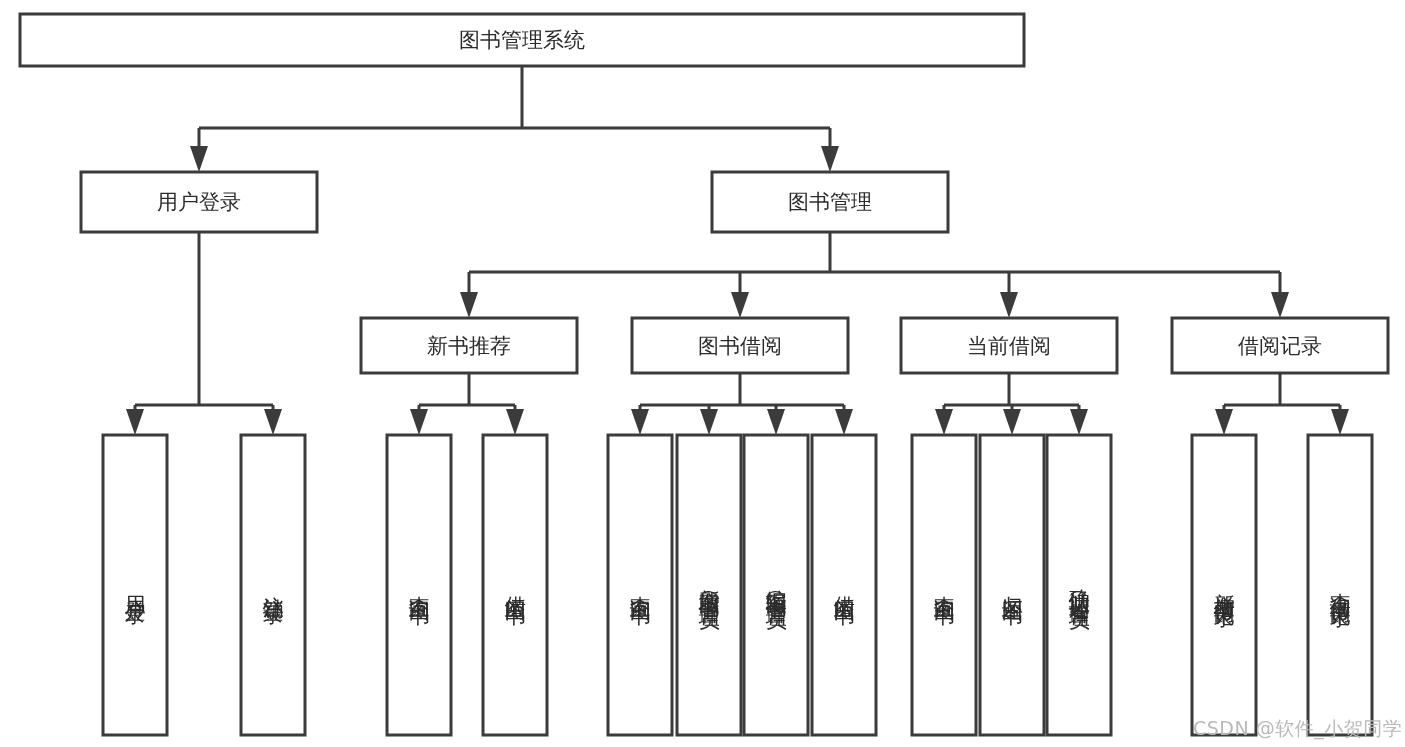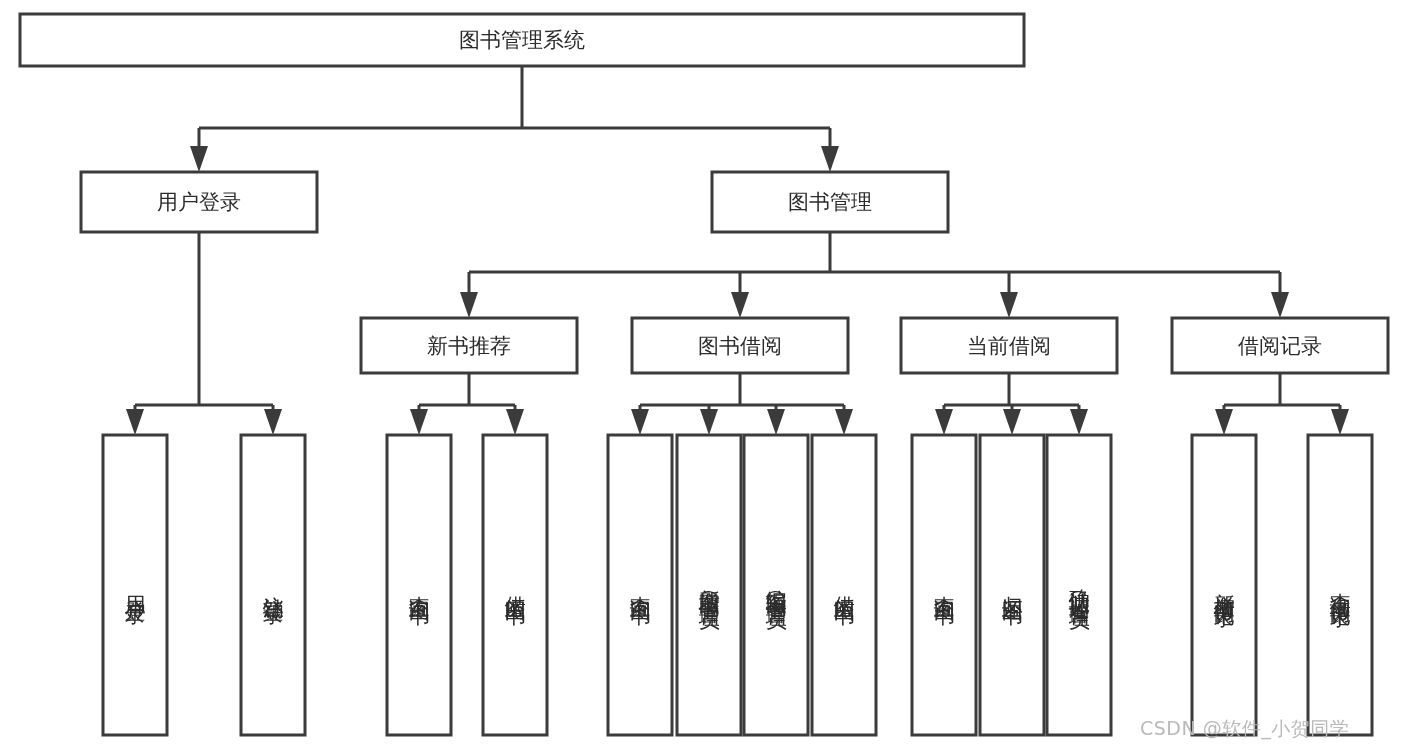--- a/index.html
+++ b/index.html
@@ -170,14 +170,14 @@
       <div class="leaf-label-wrap" style="left: 608px; top: 435px; width: 64px; height: 300px;">查询图书</div>
       <div class="leaf-label-wrap" style="left: 677px; top: 435px; width: 64px; height: 300px;">新增图书（管理员）</div>
       <div class="leaf-label-wrap" style="left: 744px; top: 435px; width: 64px; height: 300px;">编辑图书（管理员）</div>
       <div class="leaf-label-wrap" style="left: 812px; top: 435px; width: 64px; height: 300px;">借阅图书</div>
       <div class="leaf-label-wrap" style="left: 912px; top: 435px; width: 64px; height: 300px;">查询图书</div>
       <div class="leaf-label-wrap" style="left: 980px; top: 435px; width: 64px; height: 300px;">归还图书</div>
       <div class="leaf-label-wrap" style="left: 1047px; top: 435px; width: 64px; height: 300px;">确认归还（管理员）</div>
       <div class="leaf-label-wrap" style="left: 1192px; top: 435px; width: 64px; height: 300px;">新增借阅记录</div>
       <div class="leaf-label-wrap" style="left: 1308px; top: 435px; width: 64px; height: 300px;">查询借阅记录</div>
     </div>
-  <div class="watermark" style="left: 1140px; top: 716px;">CSDN @软件_小贺同学</div>
+  <div class="watermark" style="left: 1193px; top: 716px;">CSDN @软件_小贺同学</div>
 </div>
 
 </body></html>

